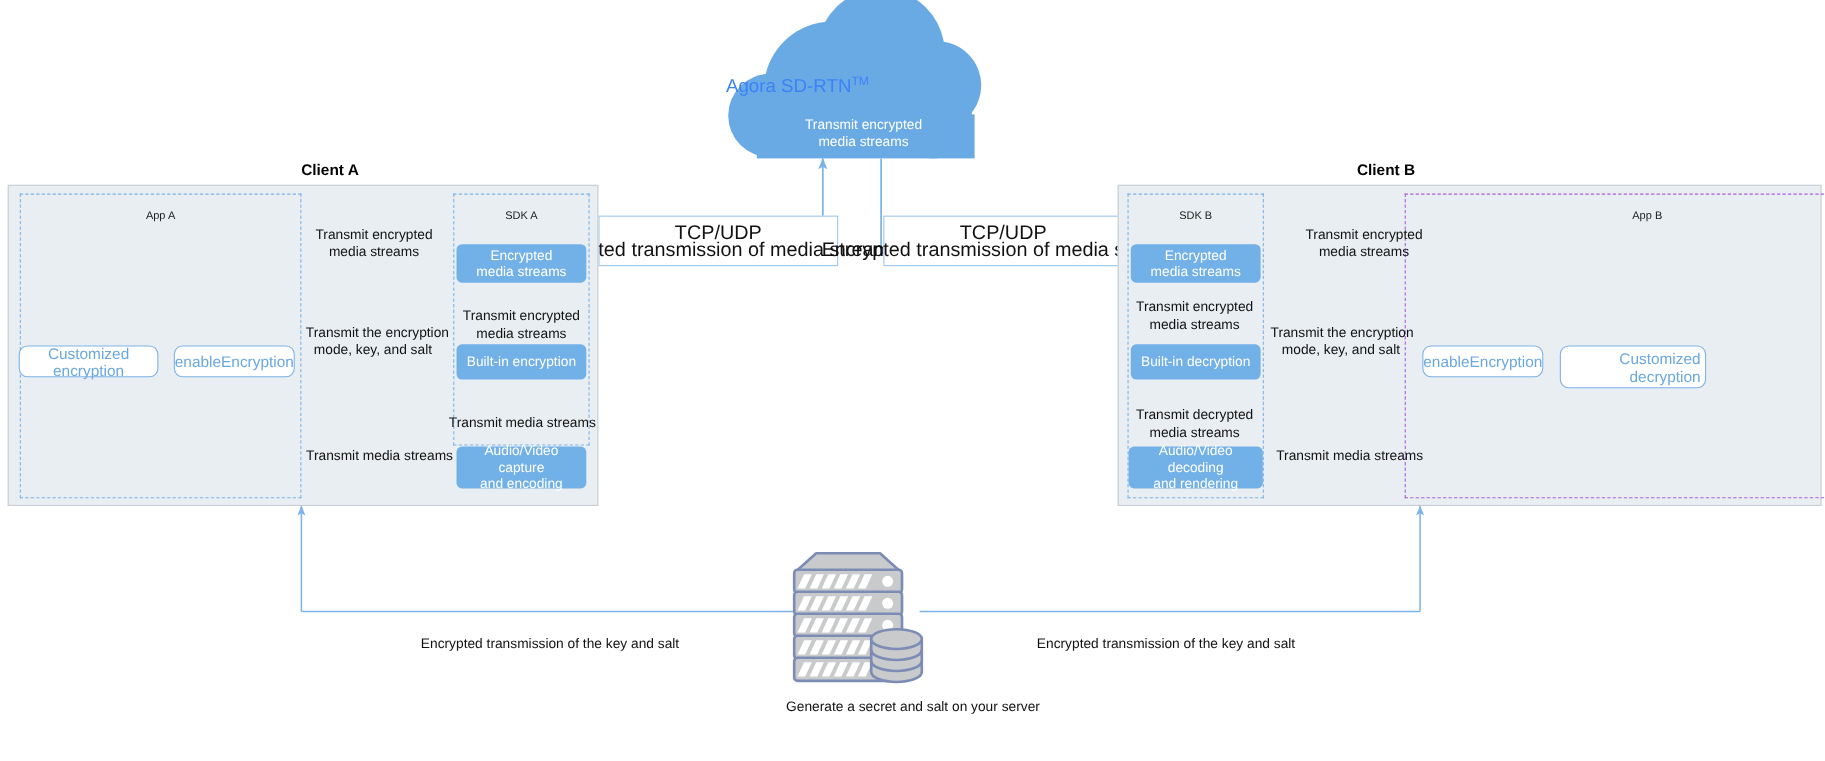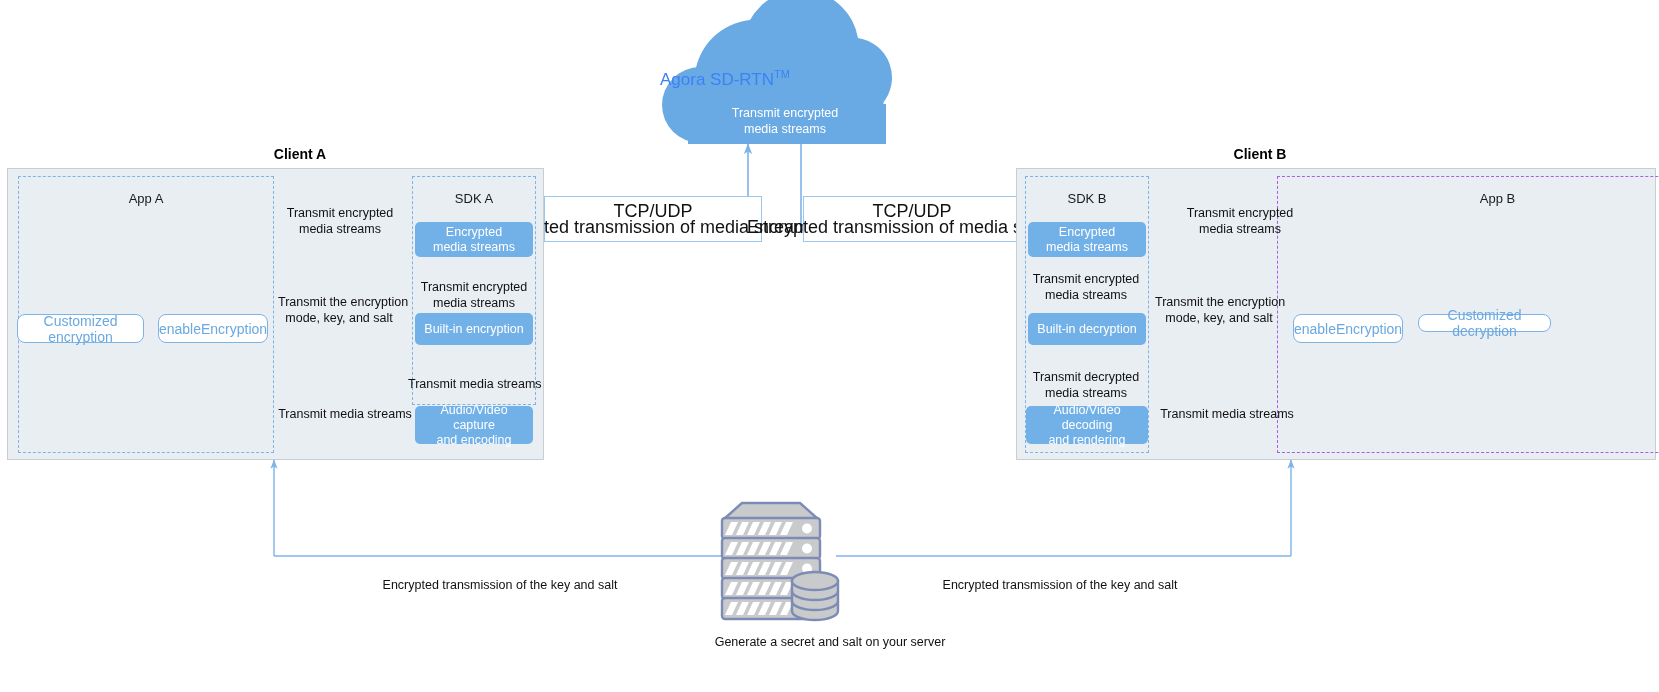--- a/index.html
+++ b/index.html
@@ -41,21 +41,21 @@
   }
   .sub-panel {
     position: absolute;
     box-sizing: border-box;
     background: transparent;
   }
   .sub-panel.blue-dash { border: 1.5px dashed #7eb3e8; }
   .sub-panel.purple-dash { border: 1.5px dashed #a95fe0; }
   .sub-title {
     position: absolute;
-    font-size: 13px;
+    font-size: 10px;
     color: #1a1a1a;
     text-align: center;
     white-space: nowrap;
     width: 100%;
     left: 0;
   }
 
   
   .blue-box {
     position: absolute;
@@ -322,21 +322,21 @@
 
   <div class="blue-box" style="left:1028px; top:222px; width:118px; height:35px;">
     <span><span>Encrypted</span><br><span>media streams</span></span>
   </div>
   <div class="blue-box" style="left:1028px; top:313px; width:118px; height:32px;">Built-in decryption</div>
   <div class="blue-box" style="left:1026px; top:406px; width:122px; height:38px;">
     <span><span>Audio/Video decoding</span><br><span>and rendering</span></span>
   </div>
 
   <div class="white-box" style="left:1293px; top:314px; width:110px; height:29px;">enableEncryption</div>
-  <div class="white-box" style="left:1418px; top:314px; width:133px; height:18px;">Customized decryption</div>
+  <div class="white-box" style="left:1418px; top:314px; width:133px; height:39px;text-align:right;">Customized decryption</div>
 
   <div class="lbl" style="left:1150px; top:205px; width:180px;">
     <span>Transmit encrypted</span><br>
     <span>media streams</span>
   </div>
   <div class="lbl" style="left:1155px; top:294px; width:128px;">
     <span>Transmit the encryption</span><br>
     <span>mode, key, and salt</span>
   </div>
   <div class="lbl" style="left:1157px; top:406px; width:140px;">Transmit media streams</div>

